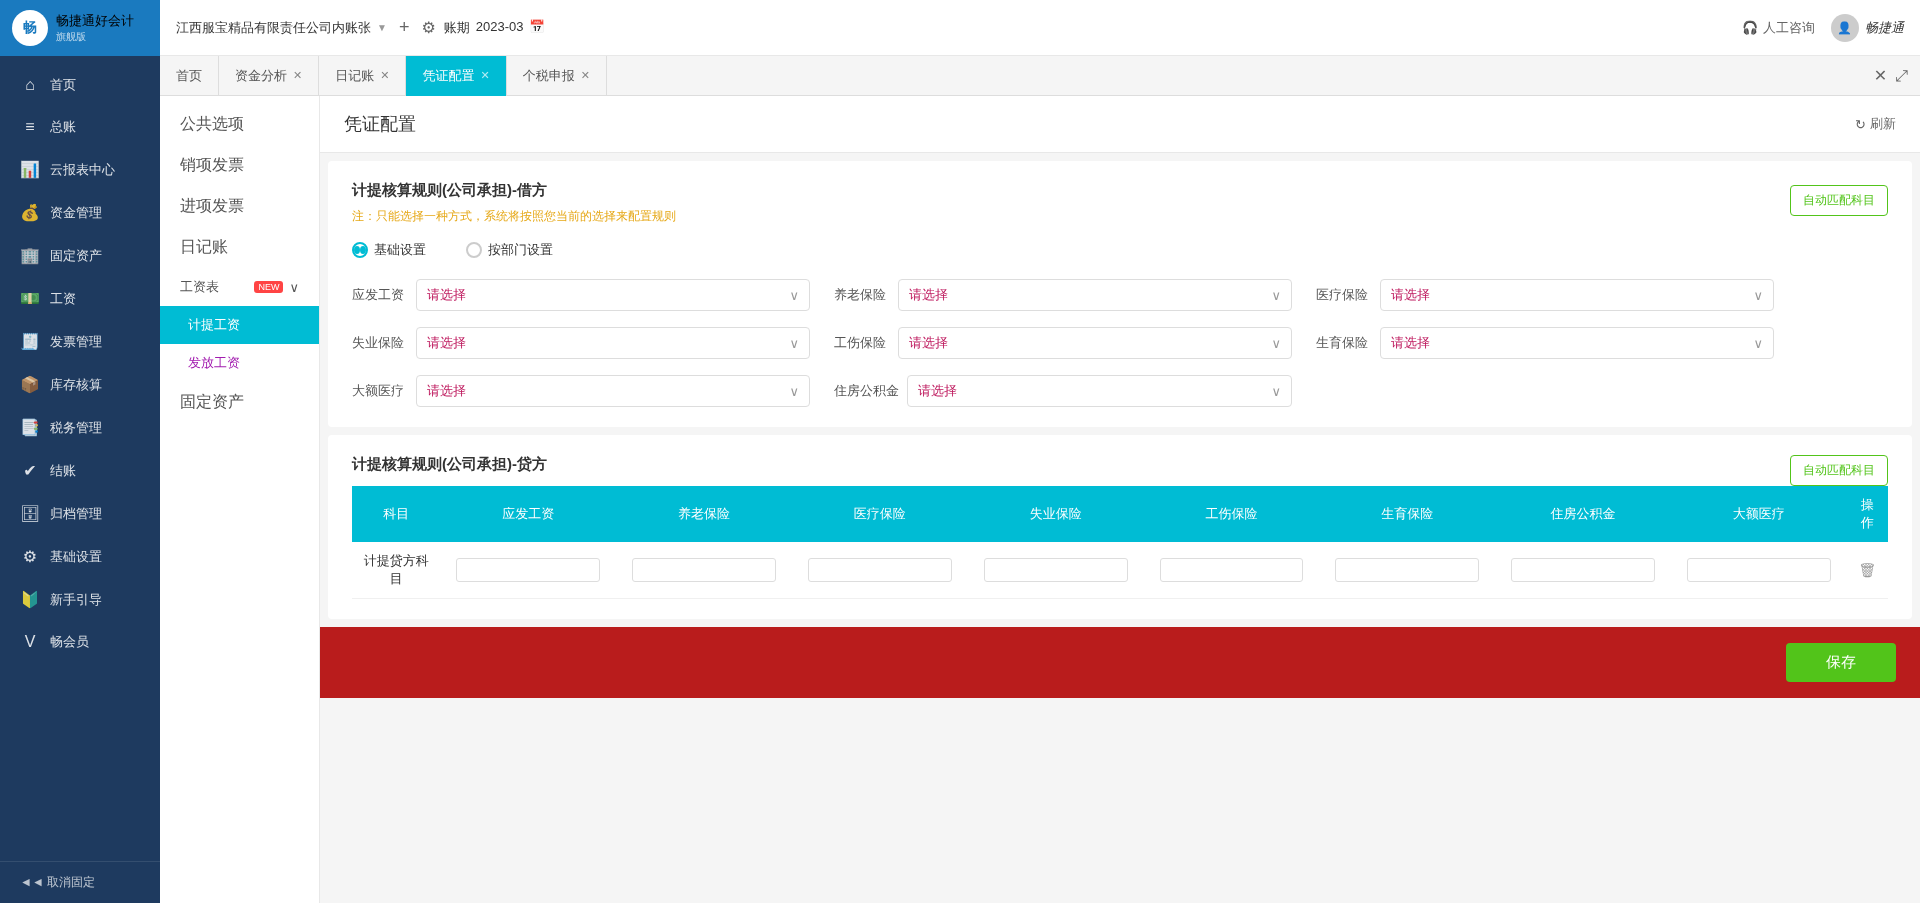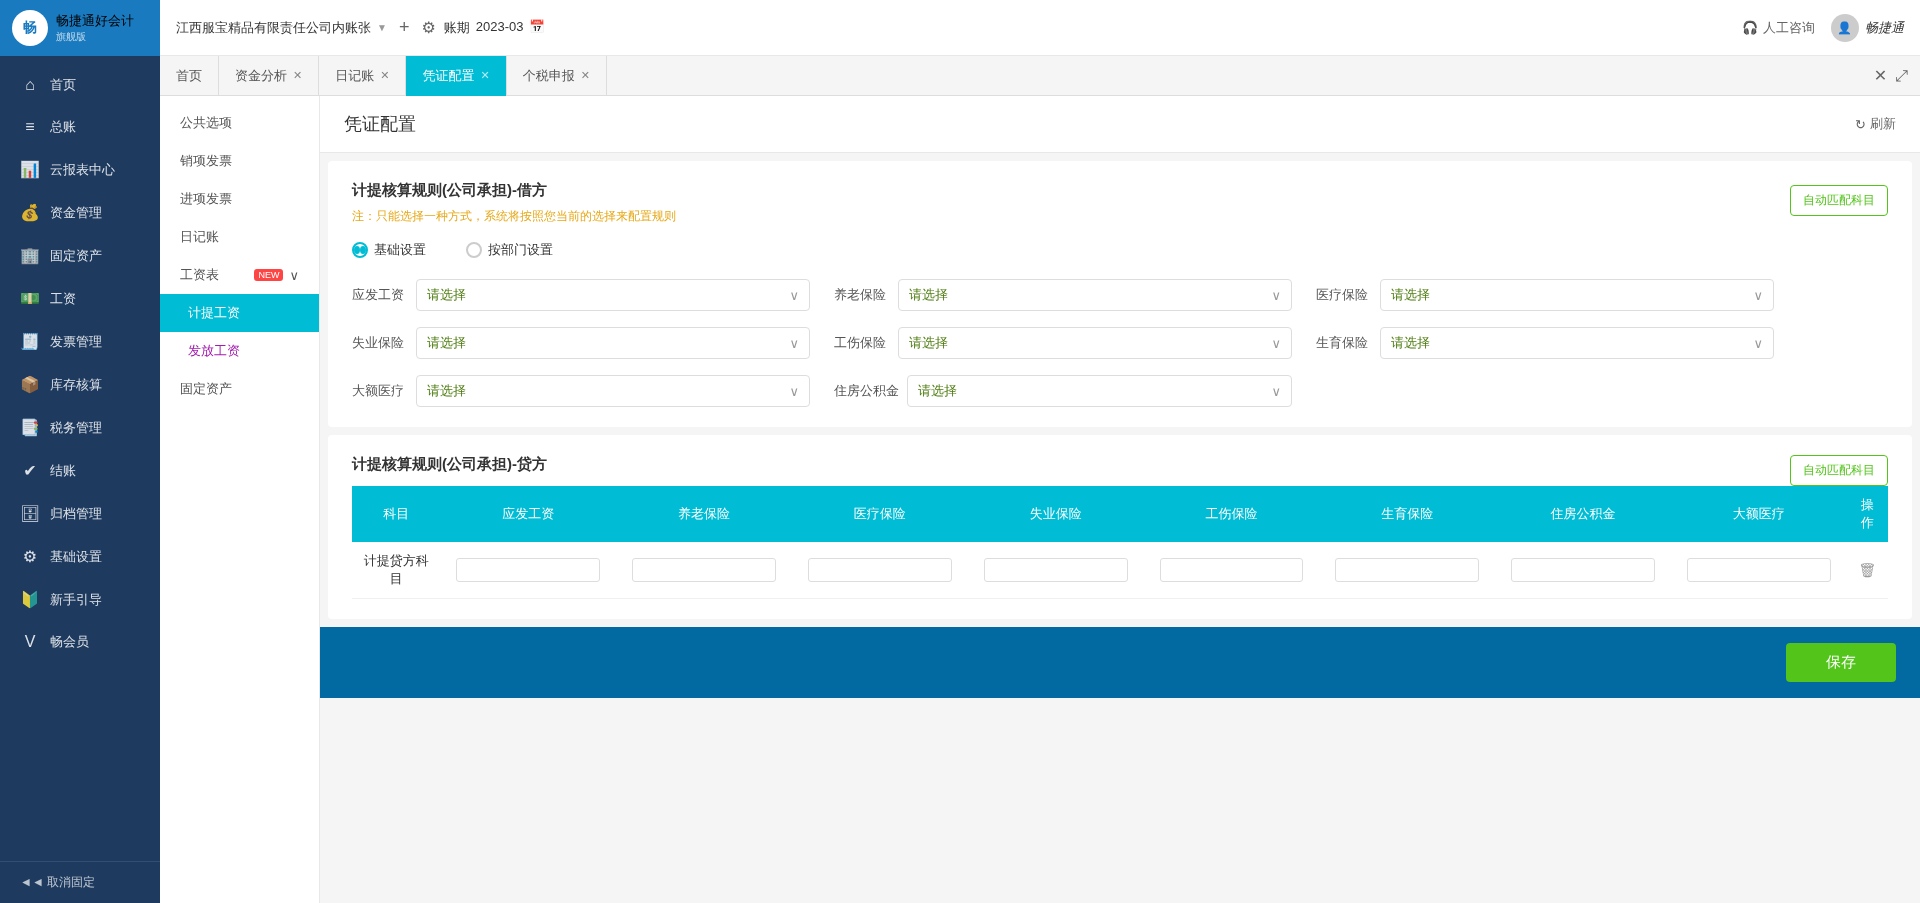--- a/index.html
+++ b/index.html
@@ -39,21 +39,21 @@
     .tab.active { background: #00bcd4; color: #fff; }
     .tab-close { font-size: 11px; opacity: 0.7; }
     .tabs-right { margin-left: auto; display: flex; align-items: center; gap: 8px; padding-right: 12px; }
     .tabs-action { color: #666; cursor: pointer; font-size: 16px; }
 
     
     .content { flex: 1; display: flex; overflow: hidden; }
 
     
     .left-menu { width: 160px; background: #fff; border-right: 1px solid #e8e8e8; overflow-y: auto; flex-shrink: 0; padding: 8px 0; }
-    .menu-item { padding: 10px 20px; cursor: pointer; color: #555; font-size: 13px; }
+    .menu-item { padding: 10px 20px; cursor: pointer; color: #555; font-size: 16px; }
     .menu-group { display: flex; align-items: center; justify-content: space-between; padding: 10px 20px; cursor: pointer; color: #555; font-size: 13px; }
     .menu-group .badge { background: #ff4444; color: #fff; font-size: 9px; padding: 1px 4px; border-radius: 3px; margin-left: 17px; }
     .menu-sub-item { padding: 10px 28px; cursor: pointer; color: #a21caf; font-size: 13px; }
     .menu-sub-item.active { background: #00bcd4; color: #fff; }
 
     
     .panel { flex: 1; overflow-y: auto; background: #f5f5f5; }
     .panel-header { background: #fff; padding: 16px 24px; display: flex; align-items: center; justify-content: space-between; border-bottom: 1px solid #e8e8e8; margin-bottom: 8px; }
     .panel-title { font-size: 18px; color: #333; font-weight: 500; }
     .refresh-btn { display: flex; align-items: center; gap: 4px; color: #666; cursor: pointer; font-size: 13px; }
@@ -68,32 +68,32 @@
     .radio-item { display: flex; align-items: center; gap: 6px; cursor: pointer; font-size: 13px; color: #333; }
     .radio-circle { width: 16px; height: 16px; border-radius: 50%; border: 2px solid #ccc; display: flex; align-items: center; justify-content: center; }
     .radio-circle.checked { border-color: #00bcd4; }
     .radio-circle.checked::after { content: ''; width: 8px; height: 8px; border-radius: 50%; background: #00bcd4; }
 
     
     .form-grid { display: grid; grid-template-columns: repeat(3, 1fr); gap: 16px 24px; }
     .form-item { display: flex; align-items: center; gap: 8px; }
     .form-label { color: #555; font-size: 13px; white-space: nowrap; min-width: 56px; }
     .form-select { flex: 1; border: 1px solid #ddd; border-radius: 4px; padding: 6px 10px; font-size: 13px; color: #999; display: flex; align-items: center; justify-content: space-between; cursor: pointer; background: #fff; min-width: 140px; }
-    .form-select-text { color: #4d7c0f; }
+    .form-select-text { color: #be185d; }
 
     
     .auto-match-btn { background: #fff; border: 1px solid #52c41a; color: #52c41a; padding: 6px 12px; border-radius: 4px; font-size: 12px; cursor: pointer; white-space: nowrap; }
     .data-table { width: 100%; border-collapse: collapse; }
     .data-table th { background: #00bcd4; color: #fff; padding: 10px 8px; text-align: center; font-size: 13px; font-weight: normal; }
     .data-table td { padding: 10px 8px; text-align: center; font-size: 13px; border-bottom: 1px solid #f0f0f0; color: #333; }
     .cell-input { border: 1px solid #ddd; border-radius: 3px; padding: 4px 8px; width: 90%; font-size: 12px; color: #333; text-align: center; background: #fff; }
     .delete-icon { color: #999; cursor: pointer; font-size: 14px; }
 
     
-    .save-btn-wrapper { padding: 16px 24px; display: flex; justify-content: flex-end; background: #0369a1; }
+    .save-btn-wrapper { padding: 16px 24px; display: flex; justify-content: flex-end; background: #b91c1c; }
     .save-btn { background: #52c41a; color: #fff; border: none; padding: 10px 40px; border-radius: 4px; font-size: 15px; cursor: pointer; }
 
     
     ::-webkit-scrollbar { width: 6px; }
     ::-webkit-scrollbar-track { background: #f1f1f1; }
     ::-webkit-scrollbar-thumb { background: #ccc; border-radius: 3px; }
 
     .section-with-btn { display: flex; justify-content: space-between; align-items: flex-start; }
     .section-content { flex: 1; }
     .section-btn-col { flex-shrink: 0; margin-left: 16px; margin-top: 4px; }

